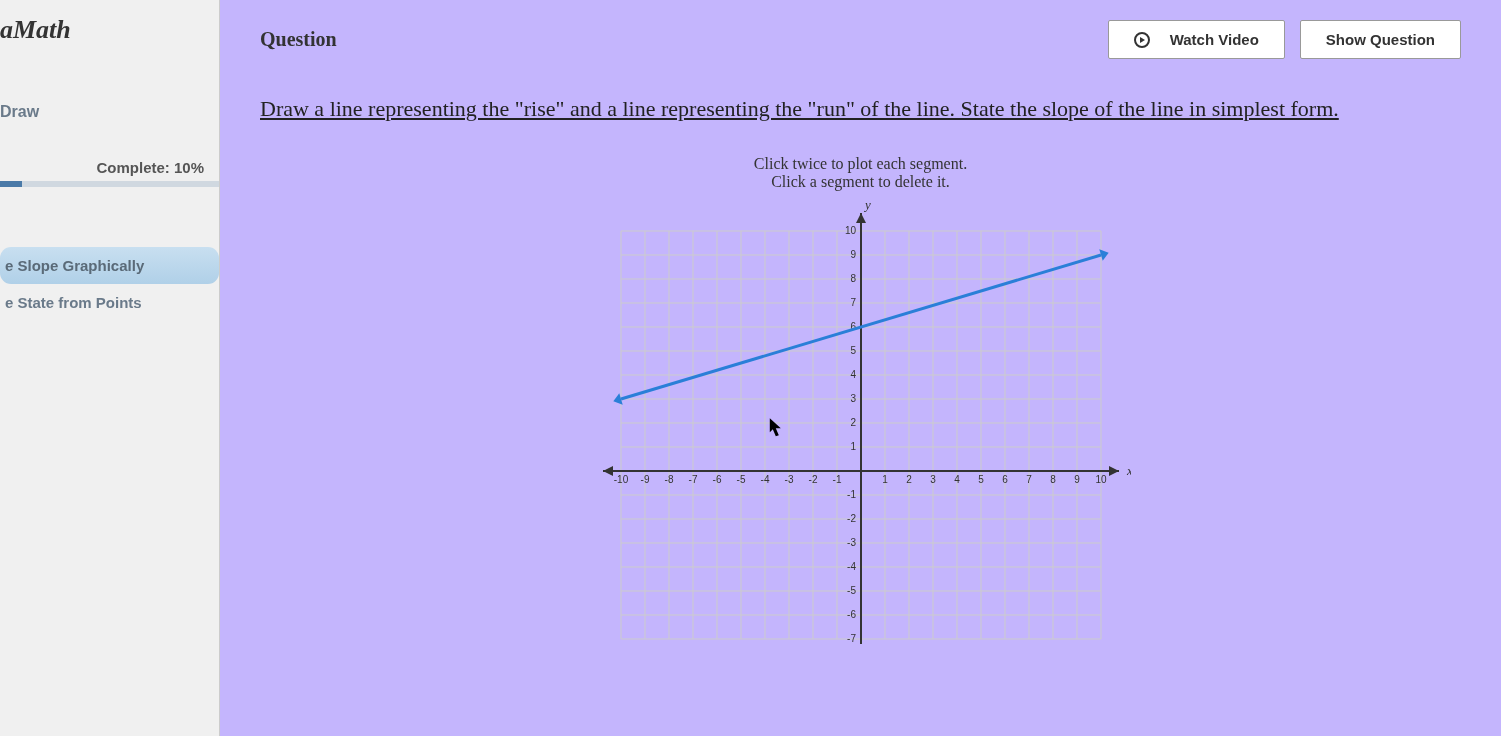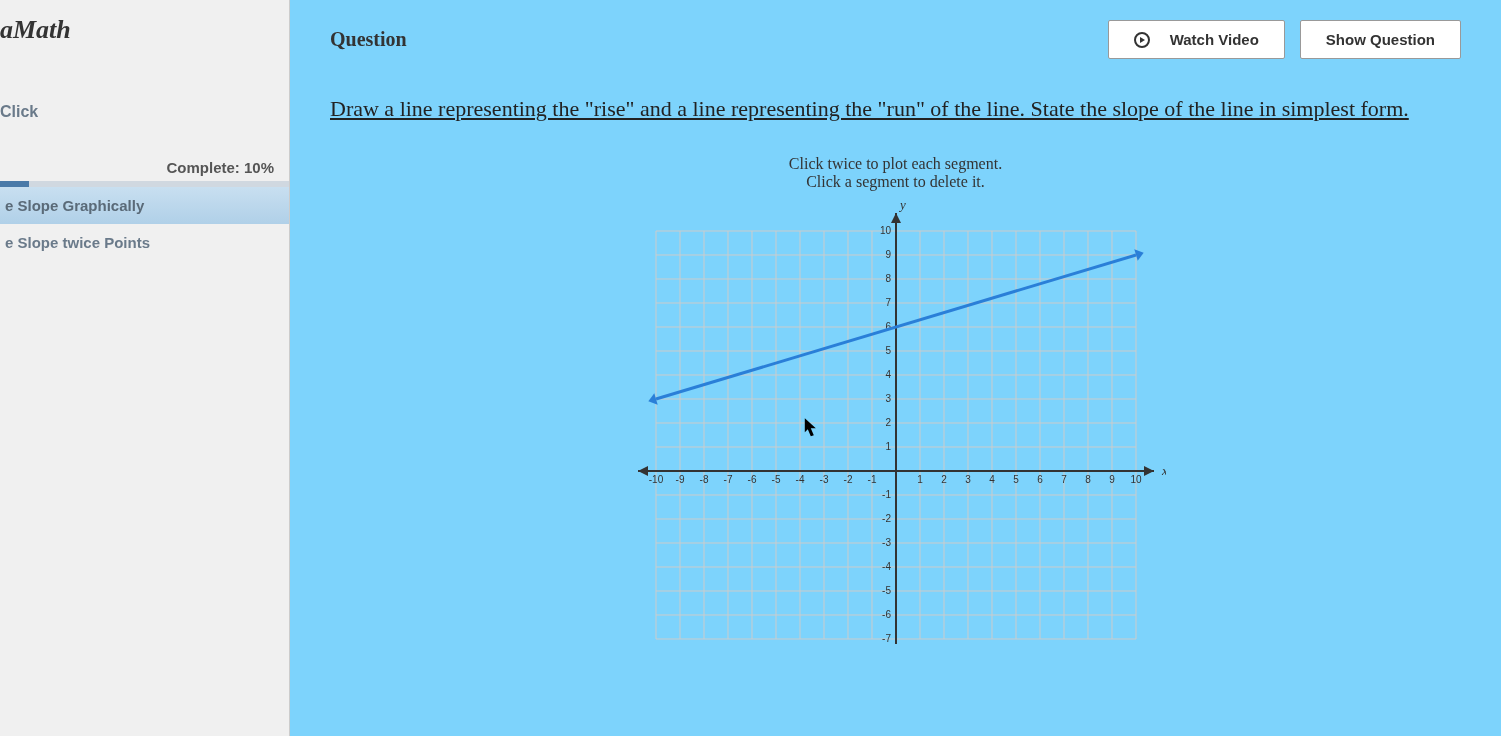--- a/index.html
+++ b/index.html
@@ -5,21 +5,21 @@
     * { box-sizing: border-box; margin: 0; padding: 0; }
     body {
       font-family: -apple-system, BlinkMacSystemFont, 'Segoe UI', Arial, sans-serif;
       background: #e8e8e8;
       width: 1501px;
       height: 736px;
       overflow: hidden;
       display: flex;
     }
     .sidebar {
-      width: 290px;
+      width: 220px;
       background: #f0f0f0;
       padding-top: 15px;
       border-right: 1px solid #ccc;
     }
     .brand {
       font-size: 26px;
       font-weight: 600;
       color: #333;
       font-family: Georgia, serif;
       font-style: italic;
@@ -29,20 +29,21 @@
     .nav-item {
       color: #6a7a8a;
       font-size: 16px;
       font-weight: 600;
       padding: 8px 0;
       margin-bottom: 15px;
       cursor: pointer;
     }
     .progress-wrap {
       margin-top: 30px;
+      margin-bottom: 60px;
     }
     .progress-label {
       text-align: right;
       font-size: 15px;
       font-weight: 600;
       color: #555;
       padding-right: 15px;
       margin-bottom: 5px;
     }
     .progress-bar {
@@ -58,26 +59,26 @@
     }
     .sub-item {
       color: #6a7a8a;
       font-size: 15px;
       font-weight: 600;
       padding: 10px 5px;
       cursor: pointer;
     }
     .sub-item.active {
       background: linear-gradient(#c8dff0,#b0d0e8);
-      border-radius: 0;
+      border-radius: 11px;
       color: #5a6a78;
     }
     .main {
       flex: 1;
-      background: #7dd3fc;
+      background: #c4b5fd;
       padding: 20px 40px;
       position: relative;
     }
     .header-row {
       display: flex;
       justify-content: space-between;
       align-items: center;
       margin-bottom: 35px;
     }
     .question-label {
@@ -150,29 +151,29 @@
     .tick-label { font-size: 10px; fill: #333; font-family: Arial; }
     .axis-label { font-size: 13px; fill: #333; font-family: Georgia, serif; font-style: italic; }
     .arrow { fill: #333; }
     .line-arrow { fill: #2a7fd8; }
   </style>
 </head>
 <body>
 
 <div class="sidebar">
   <div class="brand">aMath</div>
-  <div class="nav-item">Click</div>
+  <div class="nav-item">Draw</div>
   <div class="progress-wrap">
     <div class="progress-label">Complete: 10%</div>
     <div class="progress-bar">
       <div class="progress-fill"></div>
     </div>
   </div>
   <div class="sub-item active">e Slope Graphically</div>
-  <div class="sub-item">e Slope twice Points</div>
+  <div class="sub-item">e State from Points</div>
 </div>
 
 <div class="main">
   <div class="header-row">
     <div class="question-label">Question</div>
     <div class="action-buttons">
       <button class="btn">
         <span class="play-icon">
             <span class="play-inner"></span>
           </span>

